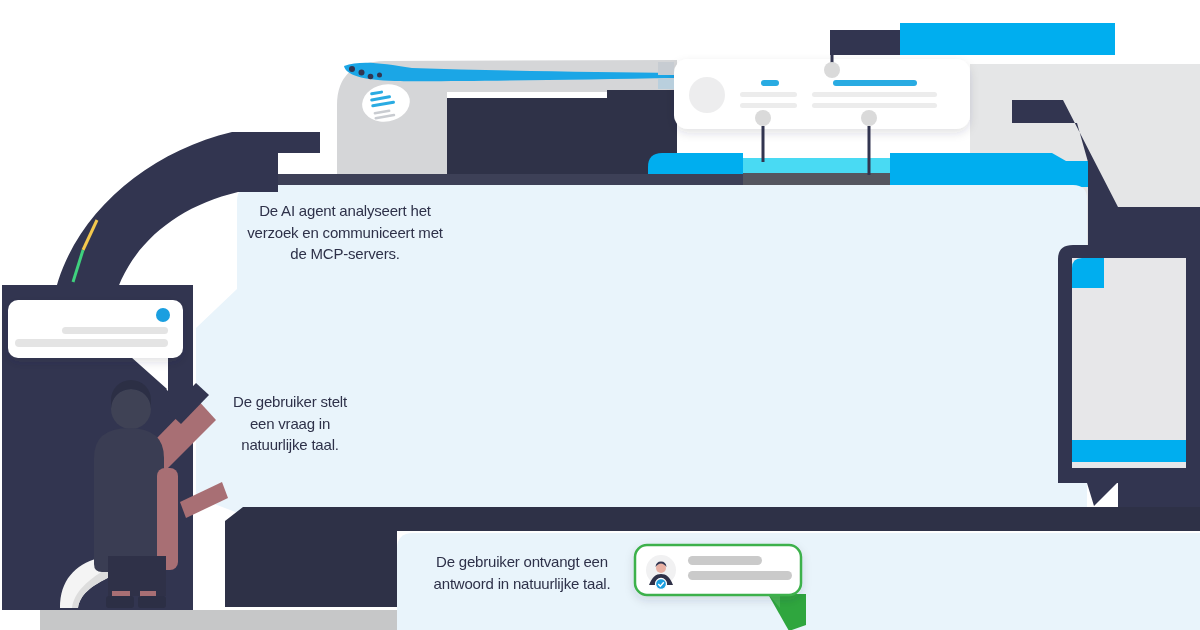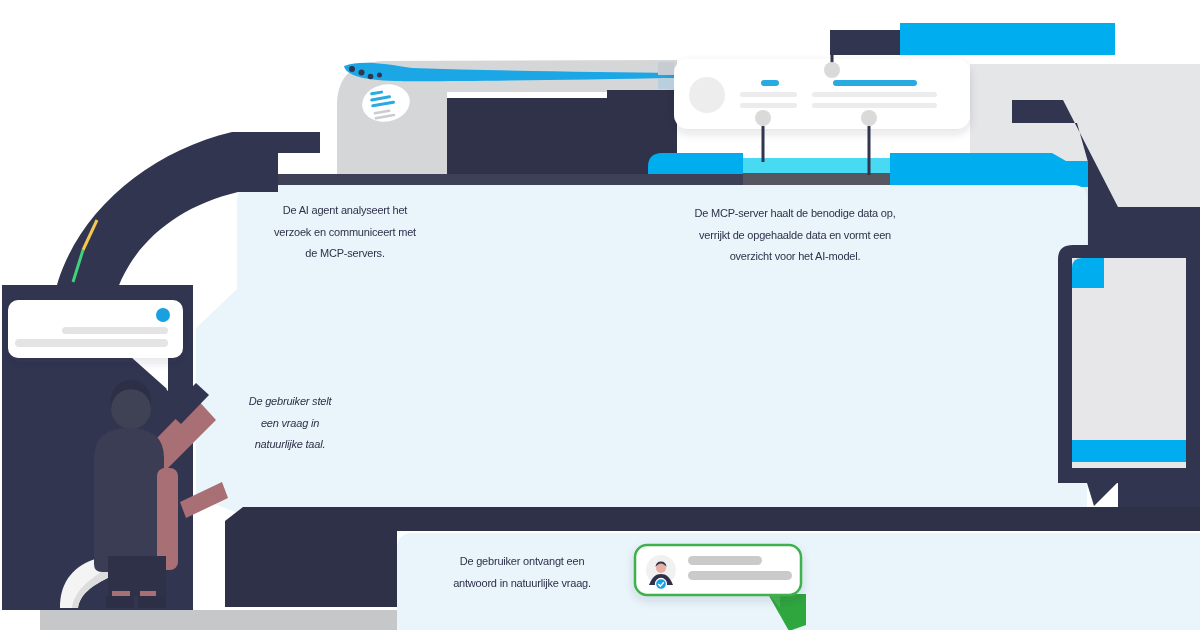--- a/index.html
+++ b/index.html
@@ -3,21 +3,21 @@
 <meta charset="utf-8">
 <style>
   html,body{margin:0;padding:0;background:#ffffff;}
   #stage{
     position:relative;width:1200px;height:630px;overflow:hidden;background:#ffffff;
     font-family:"Liberation Sans", sans-serif;
   }
   #art{position:absolute;left:0;top:0;width:1200px;height:630px;}
   .step{
     position:absolute;white-space:pre-line;text-align:center;
-    font-size:11px;line-height:21.7px;letter-spacing:-0.2px;
+    font-size:15px;line-height:21.7px;letter-spacing:-0.2px;
     color:#2e3149;font-weight:500;
   }
 </style>
 </head>
 <body>
 
 <div id="stage">
 
   <svg id="art" viewBox="0 0 1200 630" aria-hidden="true">
     <defs>
@@ -150,24 +150,21 @@
       <path d="M658.3,584 L660.3,586.2 L663.8,582.2" stroke="#ffffff" stroke-width="1.4" fill="none"></path>
       <rect x="688" y="556" width="74" height="9" rx="4.5" fill="#cacaca"></rect>
       <rect x="688" y="571" width="104" height="9" rx="4.5" fill="#cacaca"></rect>
     </g>
   </svg>
 
   <div class="step" style="left:210px;top:200px;width:270px;">De AI agent analyseert het
 verzoek en communiceert met
 de MCP-servers.</div>
 
-  <div class="step" style="left:645px;top:203px;width:300px;">De MCP-server haalt de benodige data op,
-verrijkt de opgehaalde data en vormt een
-overzicht voor het AI-model.</div>
 
-  <div class="step" style="left:205px;top:391px;width:170px;font-style:italic;">De gebruiker stelt
+  <div class="step" style="left:205px;top:391px;width:170px;">De gebruiker stelt
 een vraag in
 natuurlijke taal.</div>
 
 
   <div class="step" style="left:407px;top:551px;width:230px;">De gebruiker ontvangt een
-antwoord in natuurlijke vraag.</div>
+antwoord in natuurlijke taal.</div>
 </div>
 
 </body></html>

